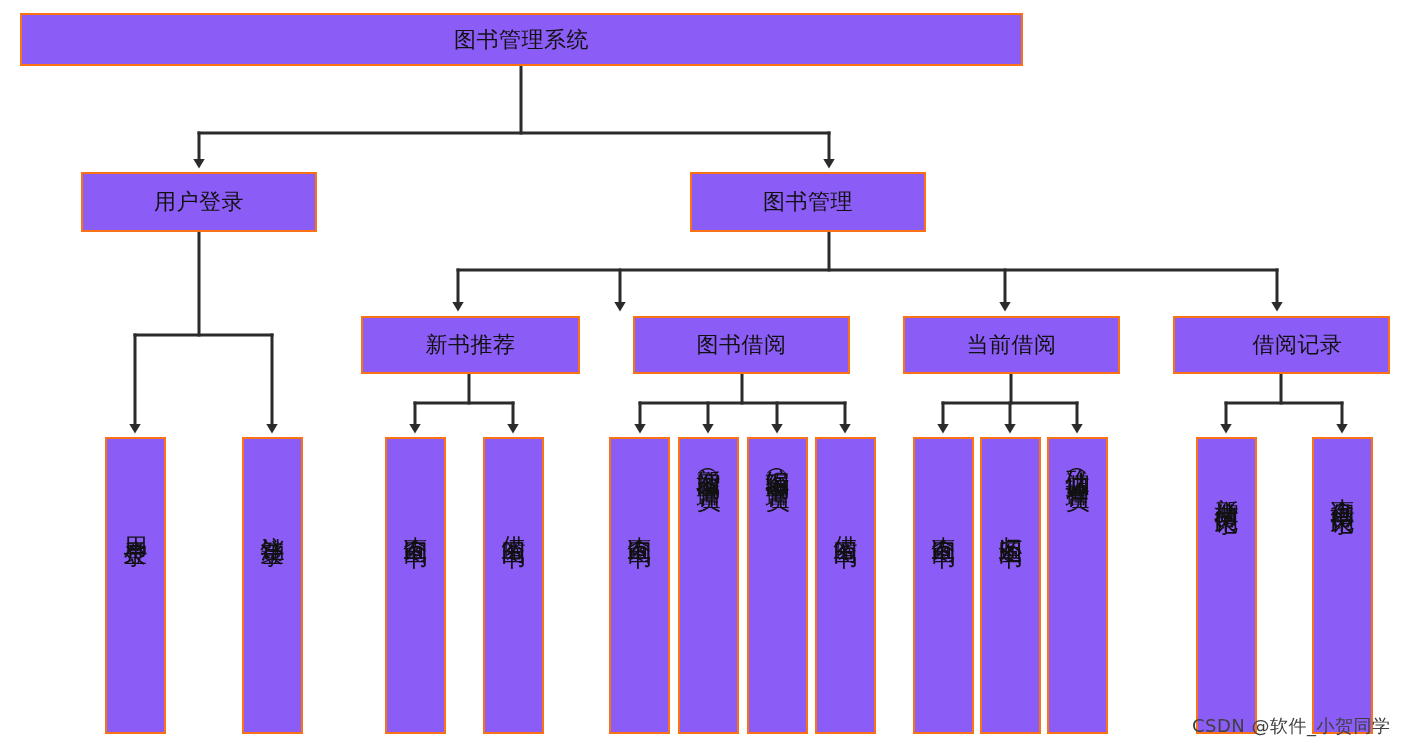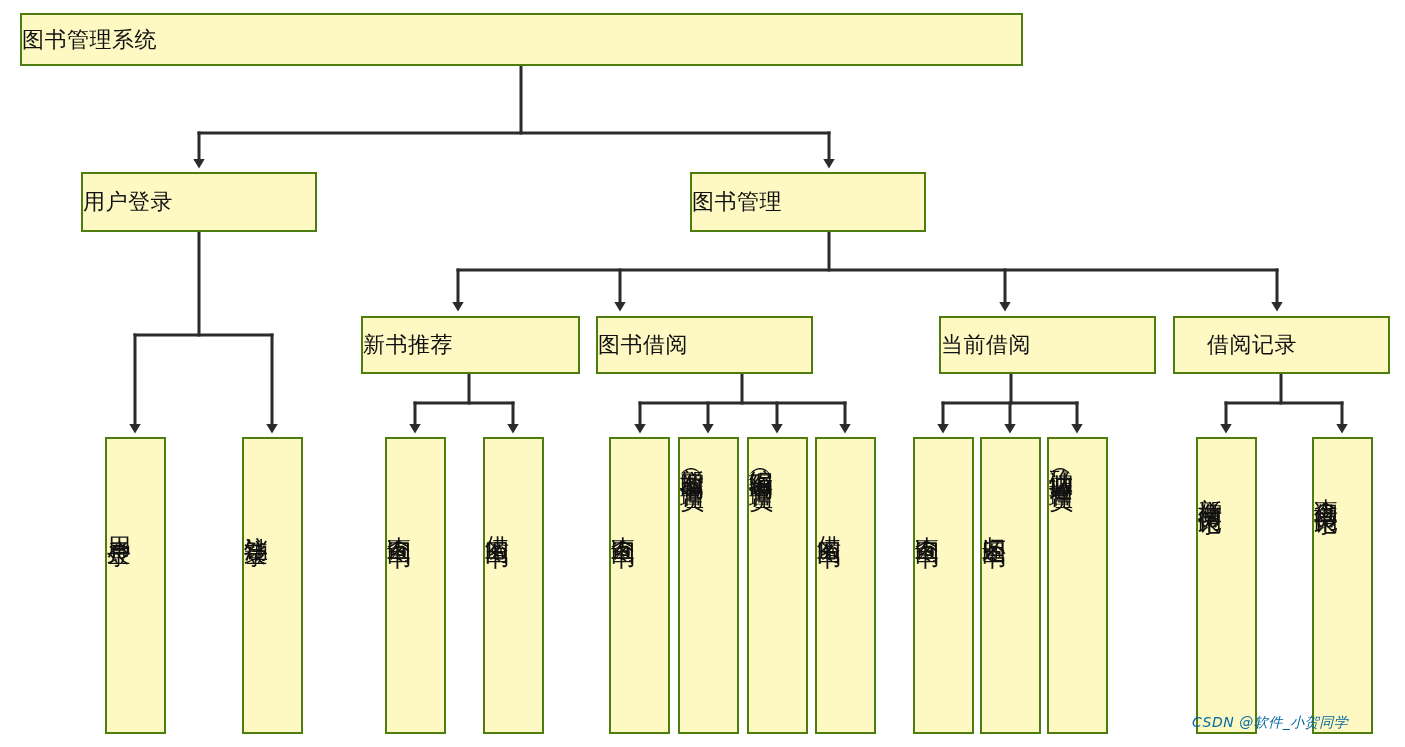--- a/index.html
+++ b/index.html
@@ -6,24 +6,25 @@
   body{
     width:1405px;height:747px;
     font-family:"DejaVu Sans","Liberation Sans",sans-serif;
     overflow:hidden;
   }
   #canvas{position:relative;width:1405px;height:747px;background:#ffffff;}
   svg#edges{position:absolute;left:0;top:0;width:1405px;height:747px;}
   .node{
     position:absolute;
     box-sizing:border-box;
-    border:2px solid #4d7c0f;
-    background:#fef9c3;
+    border:2px solid #f97316;
+    background:#8b5cf6;
     display:flex;
     align-items:center;
+    justify-content:center;
     color:#111111;
   }
   .node .lbl{
     display:block;
     text-align:center;
     line-height:1.06;
     white-space:pre;
     color:#111111;
   }
   .node.horiz .lbl{
@@ -37,26 +38,25 @@
   .node.vert .lbl{
     writing-mode:vertical-rl;
     text-orientation:upright;
     font-size:24px;
     letter-spacing:3px;
     line-height:1;
   }
   .watermark{
     position:absolute;
     left:1192px;top:714px;
-    font-size:14px;
-    color:#0369a1;
+    font-size:18px;
+    color:#404040;
     letter-spacing:0.5px;
     white-space:pre;
     pointer-events:none;
-    font-style:italic;
   }
 </style>
 </head>
 <body>
 
 <div id="canvas">
 
   <svg id="edges" viewBox="0 0 1405 747">
     <defs>
       <marker id="arrow" markerWidth="10" markerHeight="12" refX="1.5" refY="6" orient="auto" markerUnits="userSpaceOnUse">
@@ -114,24 +114,24 @@
   <div class="node horiz" style="left:81px;top:172px;width:236px;height:60px;">
     <span class="lbl">用户登录</span>
   </div>
   <div class="node horiz" style="left:690px;top:172px;width:236px;height:60px;">
     <span class="lbl">图书管理</span>
   </div>
 
   <div class="node horiz" style="left:361px;top:316px;width:219px;height:58px;">
     <span class="lbl">新书推荐</span>
   </div>
-  <div class="node horiz" style="left:596px;top:316px;width:217px;height:58px;">
+  <div class="node horiz" style="left:633px;top:316px;width:217px;height:58px;">
     <span class="lbl">图书借阅</span>
   </div>
-  <div class="node horiz" style="left:903px;top:316px;width:217px;height:58px;margin-left:36px;">
+  <div class="node horiz" style="left:903px;top:316px;width:217px;height:58px;">
     <span class="lbl">当前借阅</span>
   </div>
   <div class="node horiz" style="left:1173px;top:316px;width:217px;height:58px;padding-left:32px;">
     <span class="lbl">借阅记录</span>
   </div>
 
   <div class="node vert" style="left:105px;top:437px;width:61px;height:297px;padding-top:78px;">
     <span class="lbl">用户登录</span>
   </div>
   <div class="node vert" style="left:242px;top:437px;width:61px;height:297px;padding-top:78px;">

